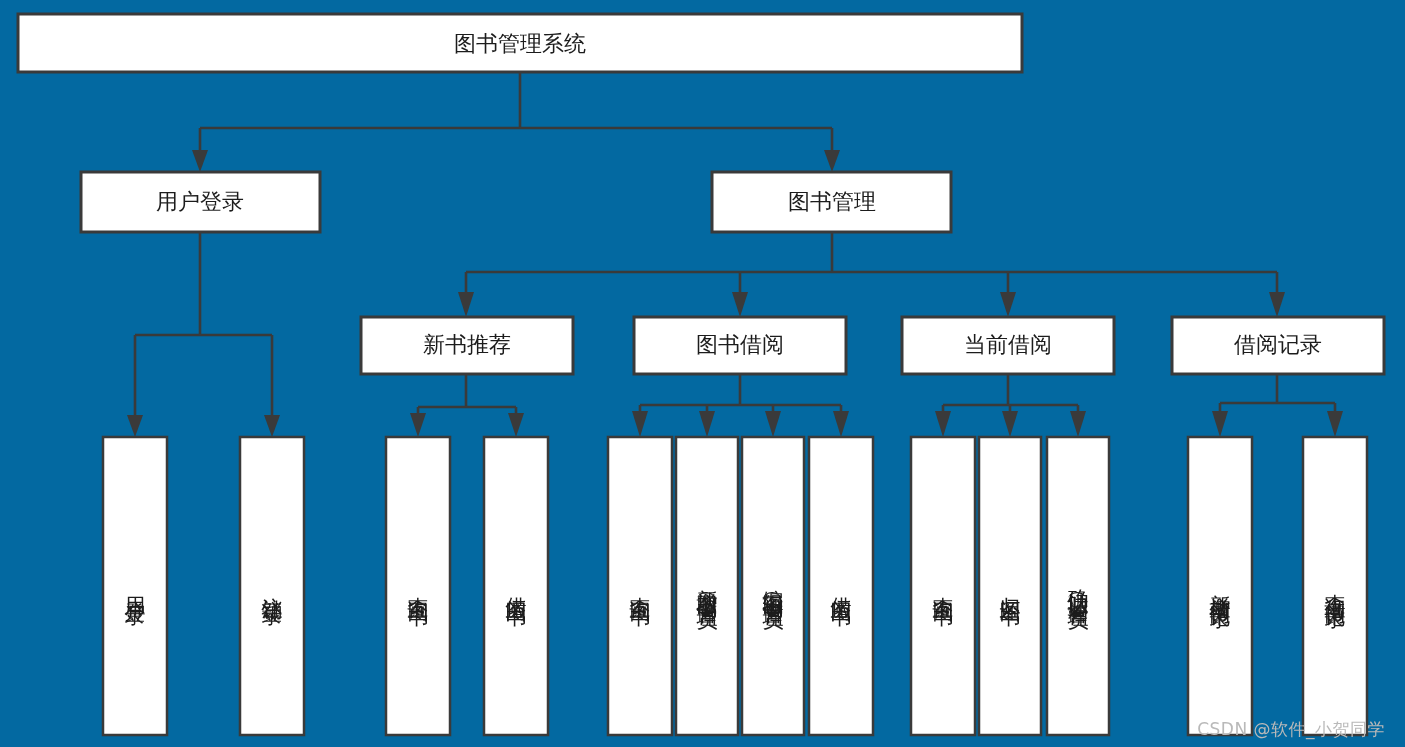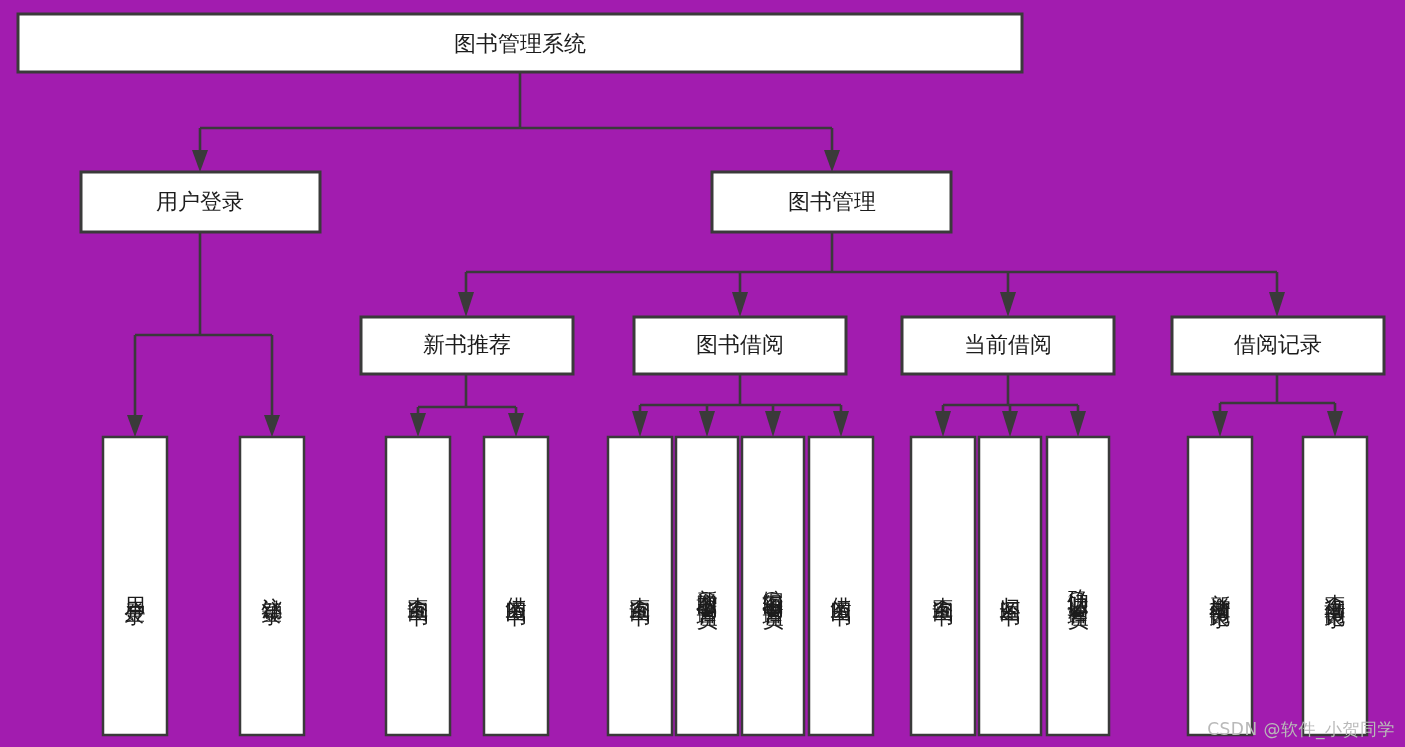--- a/index.html
+++ b/index.html
@@ -11,21 +11,21 @@
   body {
     width: 1405px;
     height: 747px;
     overflow: hidden;
     font-family: "DejaVu Sans", "Liberation Sans", sans-serif;
   }
   #diagram-root {
     position: relative;
     width: 1405px;
     height: 747px;
-    background: #a21caf;
+    background: #0369a1;
   }
   svg#tree-svg {
     position: absolute;
     left: 0;
     top: 0;
     width: 1405px;
     height: 747px;
     display: block;
   }
   .node-rect {
@@ -60,21 +60,21 @@
     font-size: 21px;
     fill: #1c1c1c;
     writing-mode: vertical-rl;
     text-orientation: upright;
     letter-spacing: 3px;
     dominant-baseline: central;
     text-anchor: middle;
   }
   .watermark-text {
     position: absolute;
-    right: 10px;
+    right: 20px;
     bottom: 6px;
     font-family: "DejaVu Sans", "Liberation Sans", sans-serif;
     font-size: 17px;
     color: #b9b9b9;
     white-space: nowrap;
     letter-spacing: 0.5px;
     pointer-events: none;
   }
 </style>
 </head>

